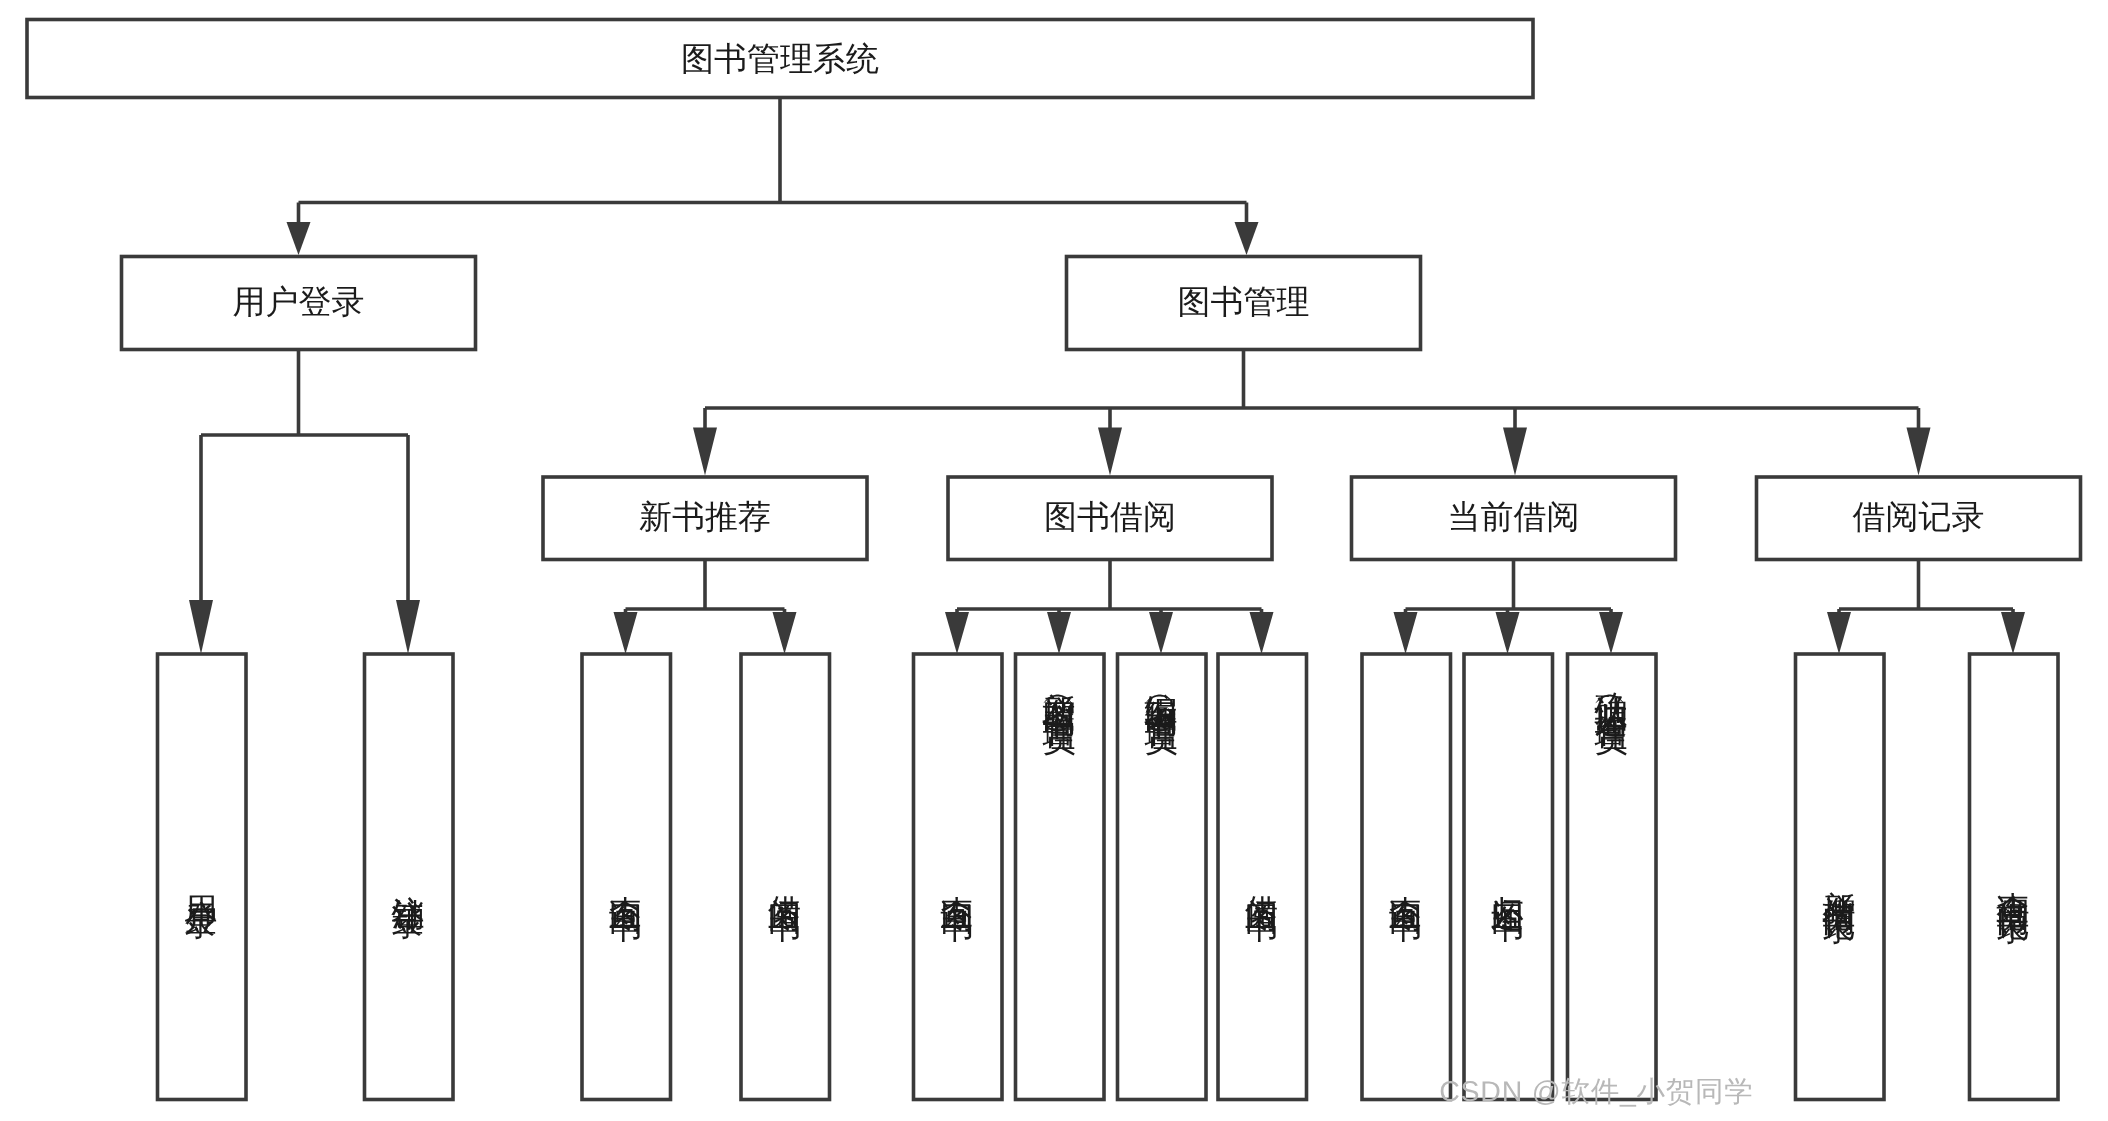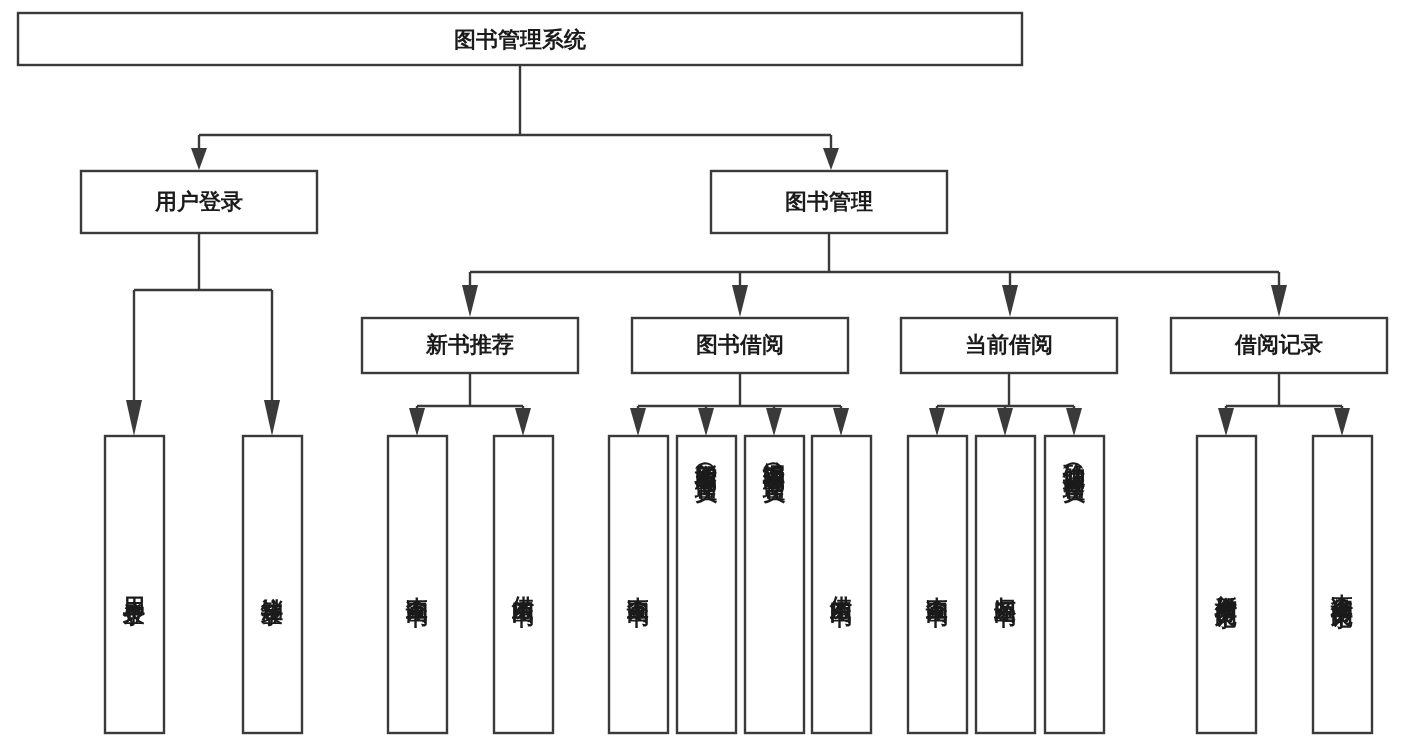--- a/index.html
+++ b/index.html
@@ -11,21 +11,20 @@
     width: 1405px;
     height: 747px;
     font-family: "Liberation Sans", "DejaVu Sans", sans-serif;
     overflow: hidden;
   }
   #diagram-root {
     position: relative;
     width: 1177px;
     height: 747px;
     background: #ffffff;
-    font-weight: bold;
   }
   svg.diagram-canvas {
     position: absolute;
     top: 0;
     left: 0;
     width: 1405px;
     height: 747px;
   }
   .node-box {
     fill: #ffffff;
@@ -246,13 +245,14 @@
     <span class="vtext">确认归还（管理员）</span>
   </div>
 
   <div class="node-label-v" style="left:1197px; top:436px; width:59px; height:297px;">
     <span class="vtext">新增借阅记录</span>
   </div>
   <div class="node-label-v" style="left:1313px; top:436px; width:59px; height:297px;">
     <span class="vtext">查询借阅记录</span>
   </div>
 
+  <div class="watermark">CSDN @软件_小贺同学</div>
 </div>
 
 </body></html>

